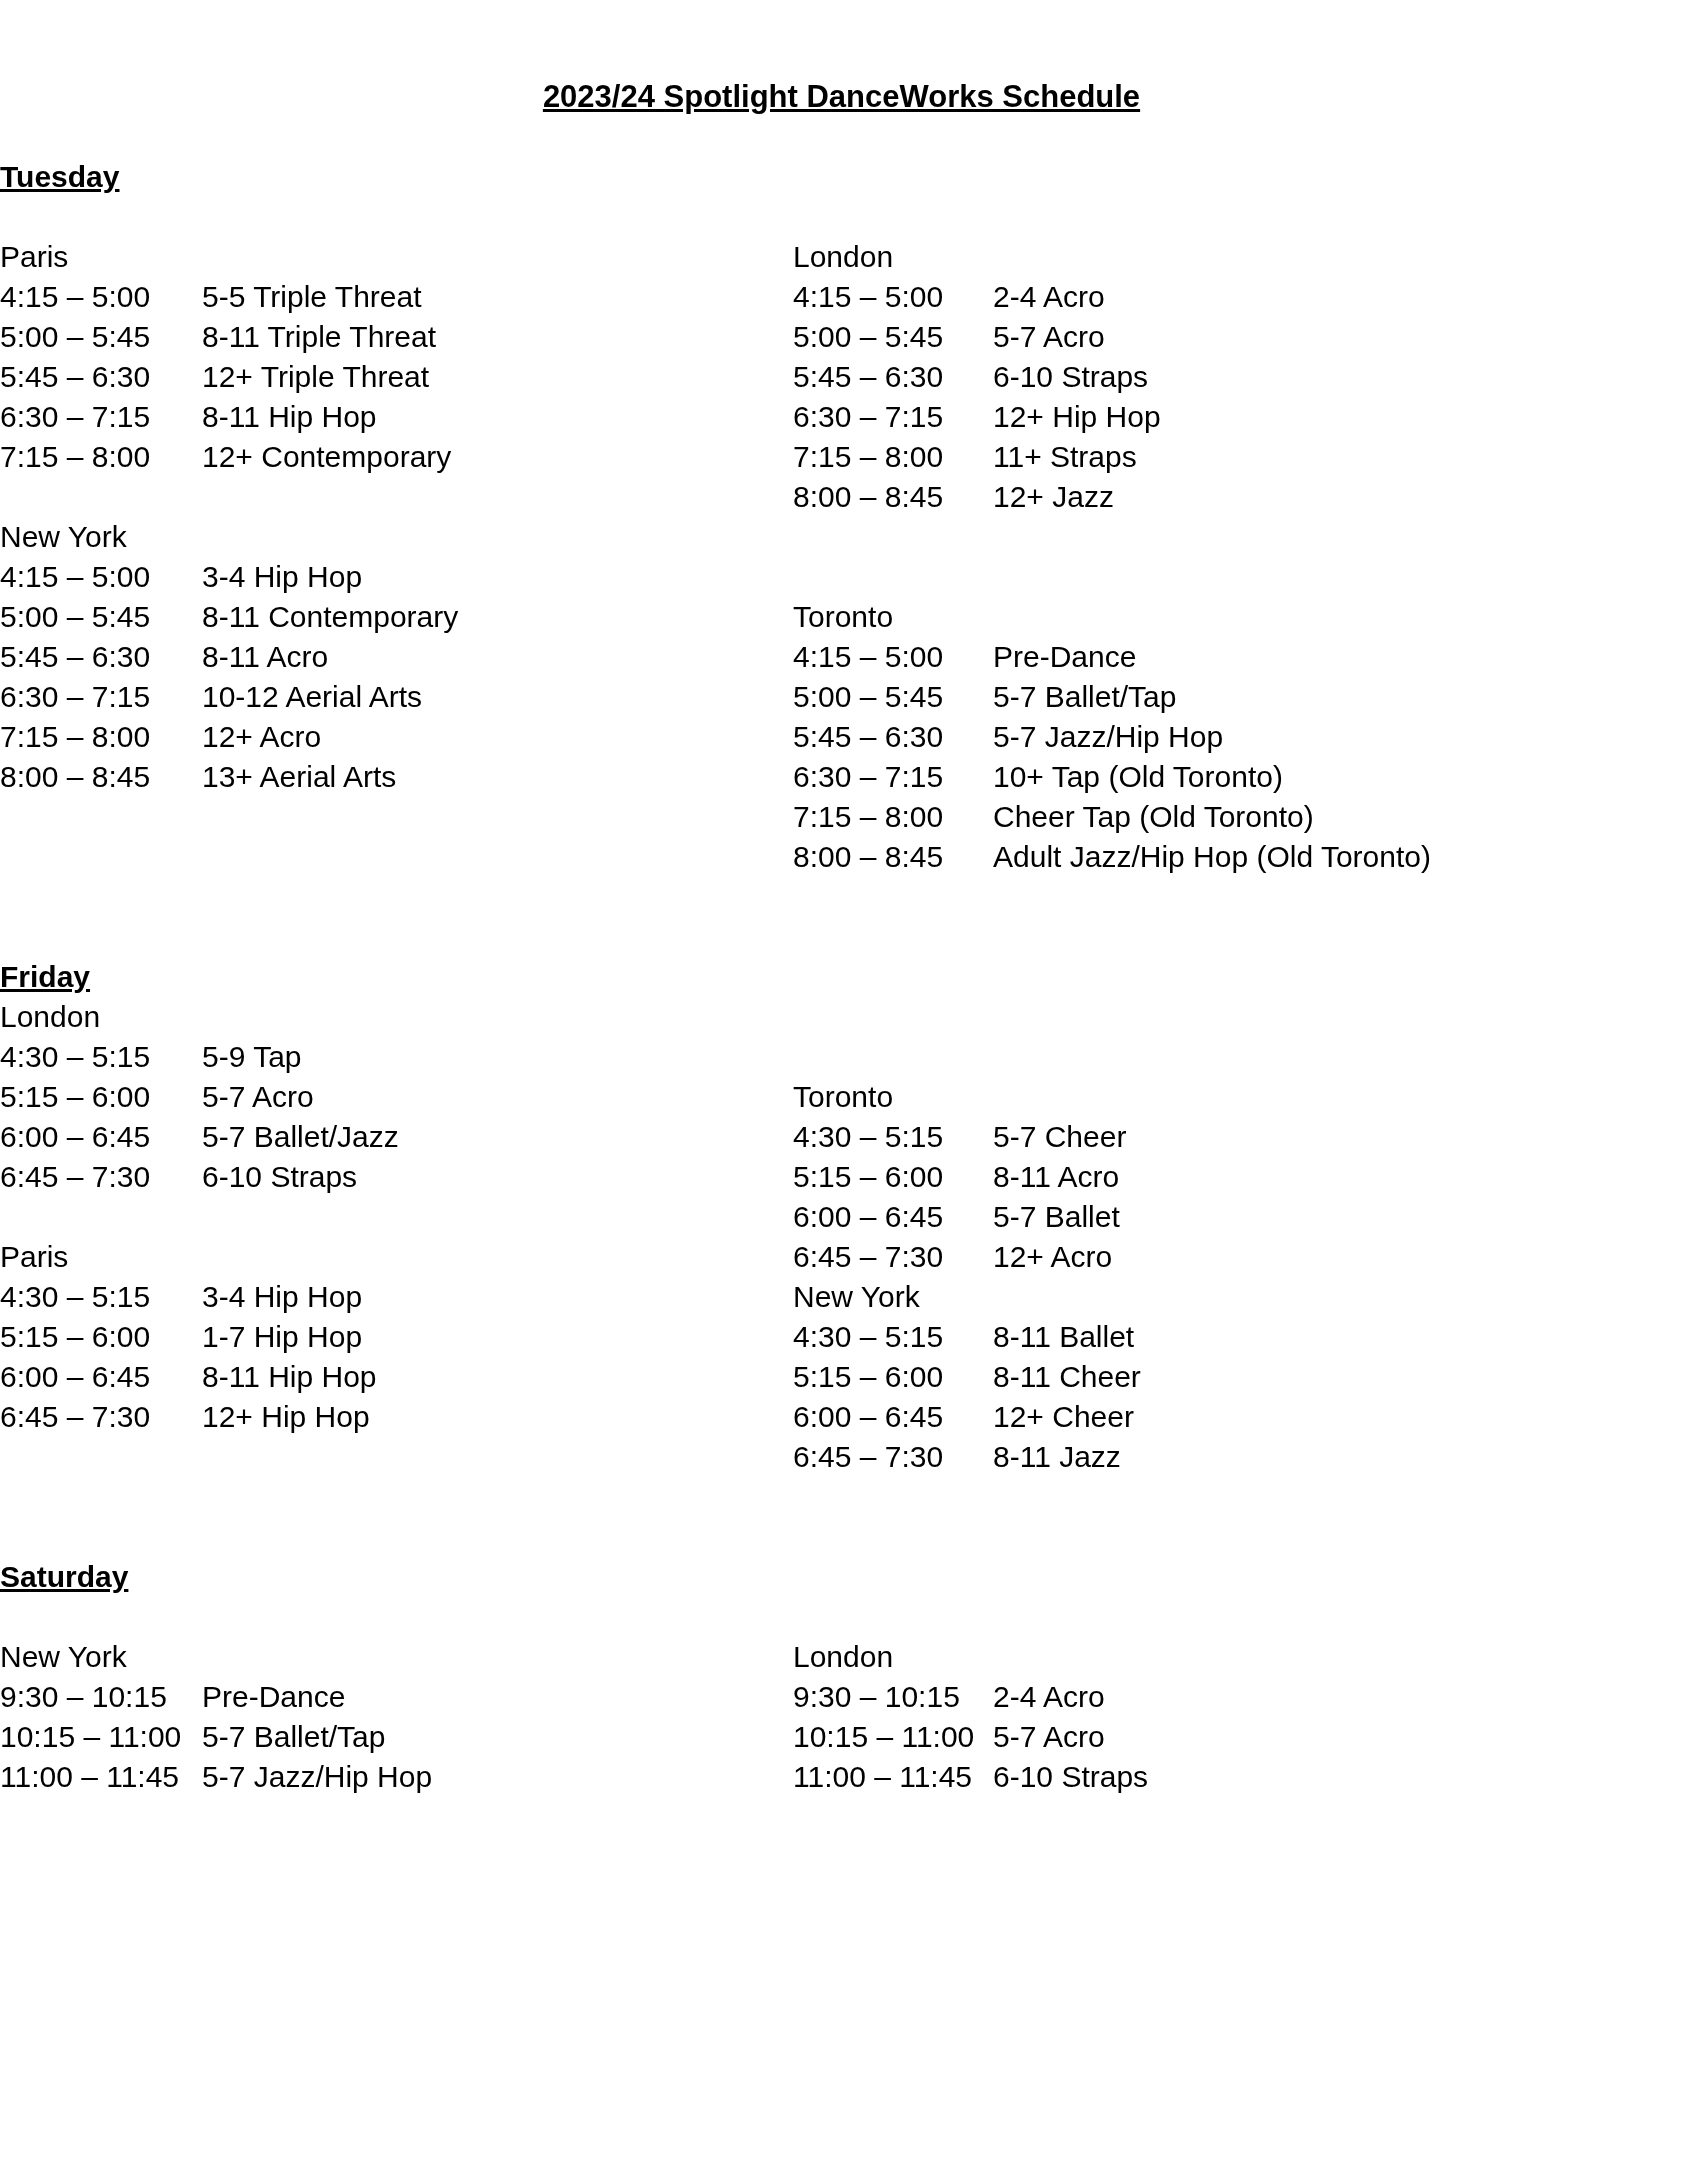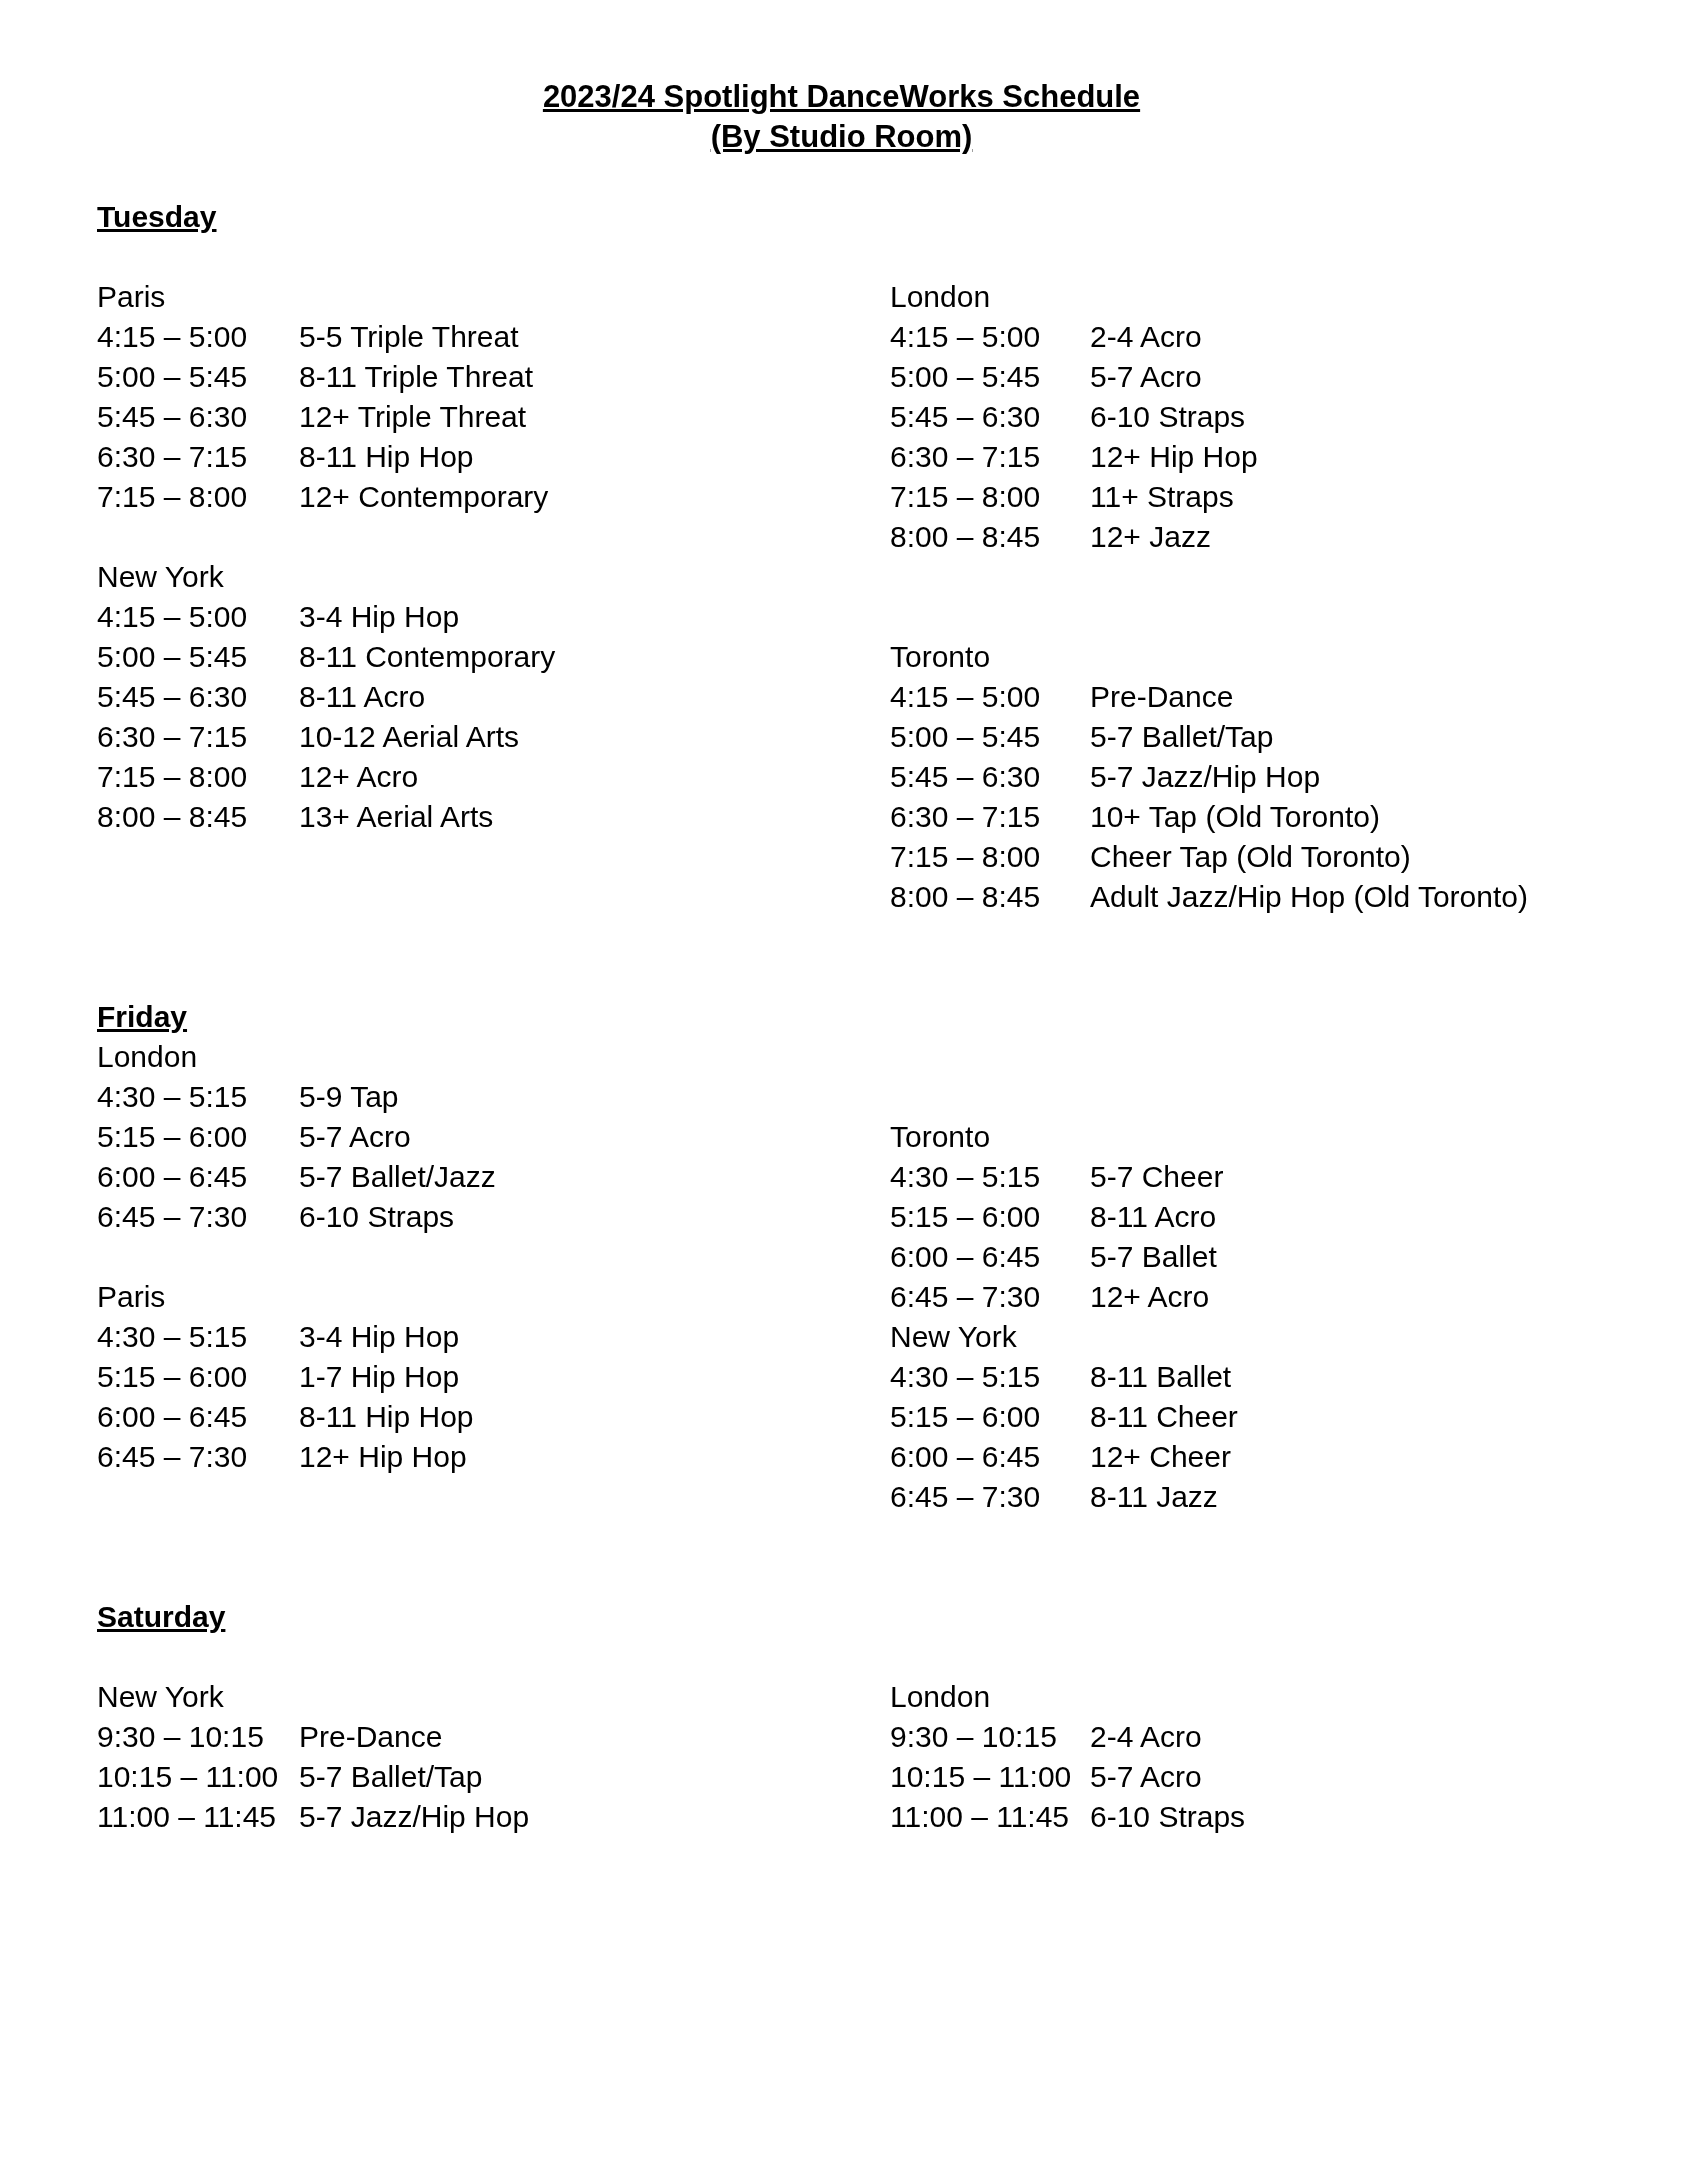--- a/index.html
+++ b/index.html
@@ -16,21 +16,20 @@
     font-family: "Liberation Sans", sans-serif;
     font-size: 30px;
     box-sizing: border-box;
     padding-top: 77px;
     overflow: hidden;
   }
   .line {
     display: flex;
     height: 40px;
     line-height: 40px;
-    padding-left: 97px;
     white-space: nowrap;
   }
   .line--title {
     display: block;
     padding-left: 0;
     text-align: center;
   }
   .title-text {
     font-weight: bold;
     font-size: 31px;
@@ -49,23 +48,20 @@
   .c4 { flex: 1 1 auto; }
 </style>
 </head>
 <body>
 
 <div class="page">
 
   <div class="line line--title">
     <span class="title-text">2023/24 Spotlight DanceWorks Schedule</span>
   </div>
-  <div class="line line--title">
-    <span class="title-text">(By Studio Room)</span>
-  </div>
 
   <div class="line"></div>
 
   <div class="line">
     <span class="day-heading">Tuesday</span>
   </div>
 
   <div class="line"></div>
 
   <div class="line">

